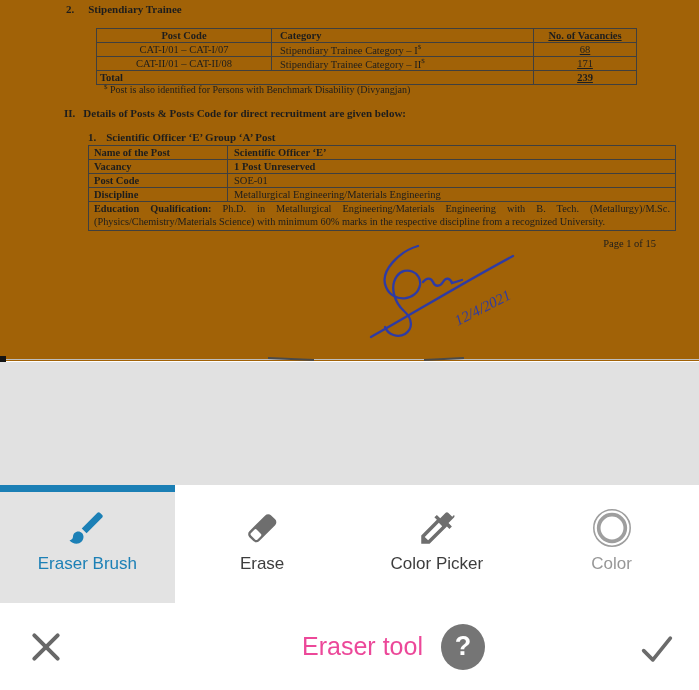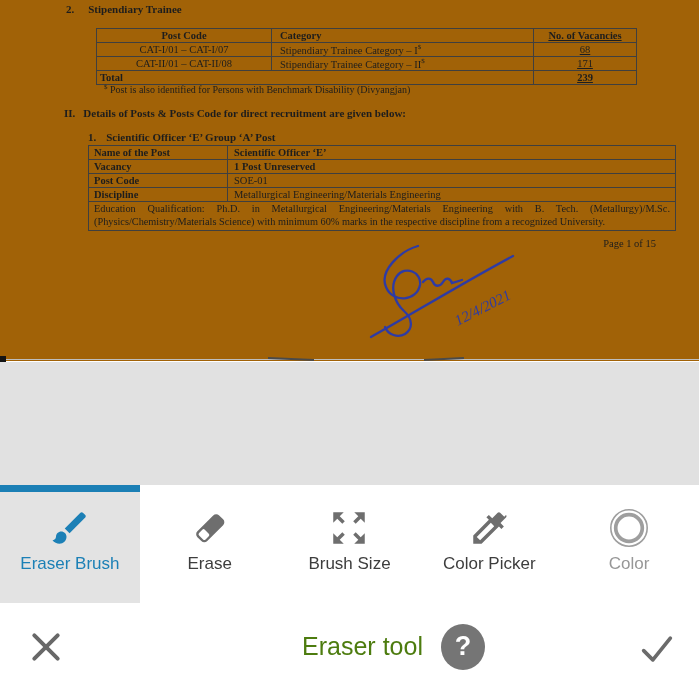--- a/index.html
+++ b/index.html
@@ -26,21 +26,21 @@
   .hII{left:64px;top:107px;}
   .hII .num{margin-right:8px;}
   .h1{left:88px;top:131px;}
   .h1 .num{margin-right:10px;}
   .t2{position:absolute;left:88px;top:145px;width:568px;}
   .t2 .lc{width:130px;font-weight:bold;padding-left:5px;}
   .t2 .vc{width:438px;padding-left:6px;}
   .t2 tr.bold-val .vc{font-weight:bold;}
   .t2 .edu{white-space:normal;height:auto;padding:1px 5px;text-align:justify;
            font-size:10.3px;line-height:1.25;}
-  .edu b{font-weight:normal;margin-top:16px;}
+  .edu b{font-weight:bold;margin-top:16px;}
   .pageno{position:absolute;left:540px;top:238px;width:116px;text-align:right;font-size:10.5px;}
   .sig{position:absolute;left:355px;top:243px;}
 
   
   .page-edge{position:absolute;left:0;top:358px;width:699px;height:4px;}
   .edge-line{position:absolute;left:0;top:1px;width:699px;height:1px;background:#bdbdbd;}
   .edge-notch1{position:absolute;left:268px;top:0;width:46px;height:2px;background:#4a4a4a;transform:rotate(2.5deg);}
   .edge-notch2{position:absolute;left:424px;top:0;width:40px;height:2px;background:#4a4a4a;transform:rotate(-3deg);}
   .edge-chip{position:absolute;left:0;top:-2px;width:6px;height:9px;background:#141414;}
 
@@ -57,21 +57,21 @@
   .tab .tlabel{margin-top:4px;font-size:17px;color:#3d3d3d;}
   .tab.selected .tlabel{color:#1c80b6;}
   .tab.disabled .tlabel{color:#979797;}
 
   
   .bottom-bar{position:absolute;left:0;top:603px;width:699px;height:87px;background:#fff;}
   .bb-close{position:absolute;left:26px;top:24px;width:40px;height:40px;cursor:pointer;}
   .bb-confirm{position:absolute;right:22px;top:26px;width:40px;height:40px;cursor:pointer;}
   .bb-center{position:absolute;left:0;top:0;width:699px;height:87px;display:flex;
              align-items:center;justify-content:center;}
-  .bb-title{font-size:25px;color:#4d7c0f;margin-left:88px;}
+  .bb-title{font-size:25px;color:#ec4899;margin-left:88px;}
   .bb-help{width:44px;height:46px;border-radius:50%;background:#757575;color:#ffffff;
            font-weight:bold;font-size:27px;display:flex;align-items:center;justify-content:center;
            margin-left:18px;cursor:pointer;}
 </style>
 </head>
 <body>
 
 <div class="screen">
 
   <div class="doc-area">
@@ -181,28 +181,20 @@
         <svg width="42" height="42" viewBox="0 0 24 24">
           <g transform="rotate(-45 12 12)">
             <rect x="3.2" y="8.2" width="17.6" height="8" rx="2.4" fill="#6e6e6e"></rect>
             <rect x="4.6" y="9.6" width="4.6" height="5.2" rx="1" fill="#ffffff"></rect>
           </g>
         </svg>
       </span>
       <span class="tlabel">Erase</span>
     </div>
 
-    <div class="tab">
-      <span class="ticon">
-        <svg width="42" height="42" viewBox="0 0 24 24">
-          <path fill="#6e6e6e" d="M15 3l2.3 2.3-2.89 2.87 1.42 1.42L18.7 6.7 21 9V3zM3 9l2.3-2.3 2.87 2.89 1.42-1.42L6.7 5.3 9 3H3zm6 12l-2.3-2.3 2.89-2.87-1.42-1.42L5.3 17.3 3 15v6zm12-6l-2.3 2.3-2.87-2.89-1.42 1.42 2.89 2.87L15 21h6z"></path>
-        </svg>
-      </span>
-      <span class="tlabel">Brush Size</span>
-    </div>
 
     <div class="tab">
       <span class="ticon">
         <svg width="42" height="42" viewBox="0 0 24 24">
           <path fill="#6e6e6e" d="M20.71 5.63l-2.34-2.34c-.39-.39-1.02-.39-1.41 0l-3.12 3.12-1.93-1.91-1.41 1.41 1.42 1.42L3 16.25V21h4.75l9.92-9.92 1.42 1.42 1.41-1.41-1.92-1.92 3.12-3.12c.4-.4.4-1.03.01-1.42zM6.92 19L5 17.08l8.06-8.06 1.92 1.92L6.92 19z"></path>
         </svg>
       </span>
       <span class="tlabel">Color Picker</span>
     </div>
 

